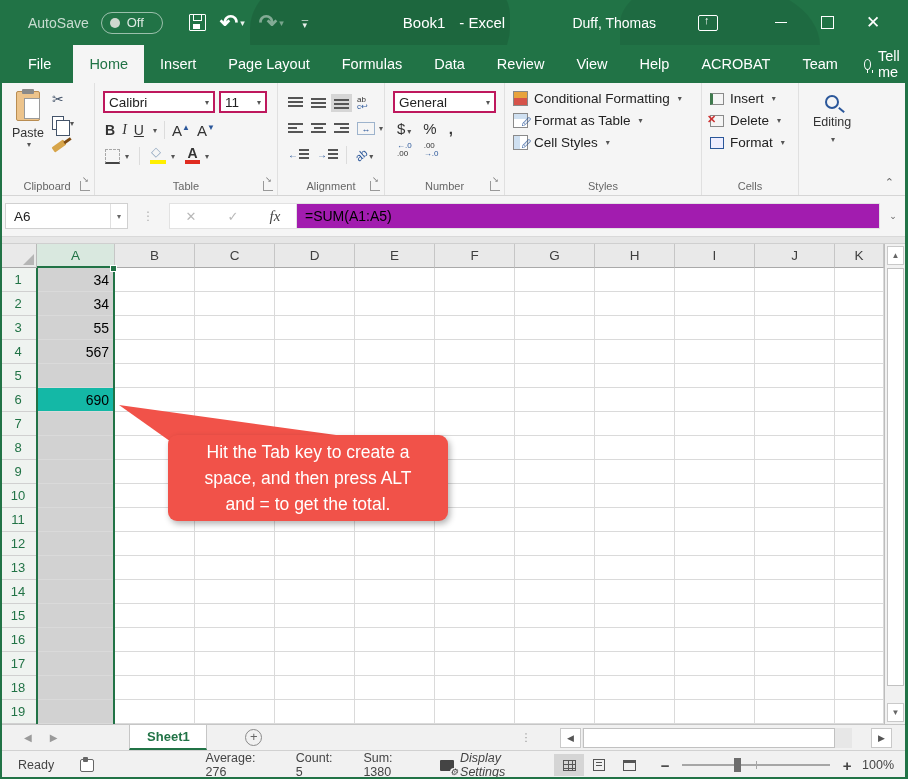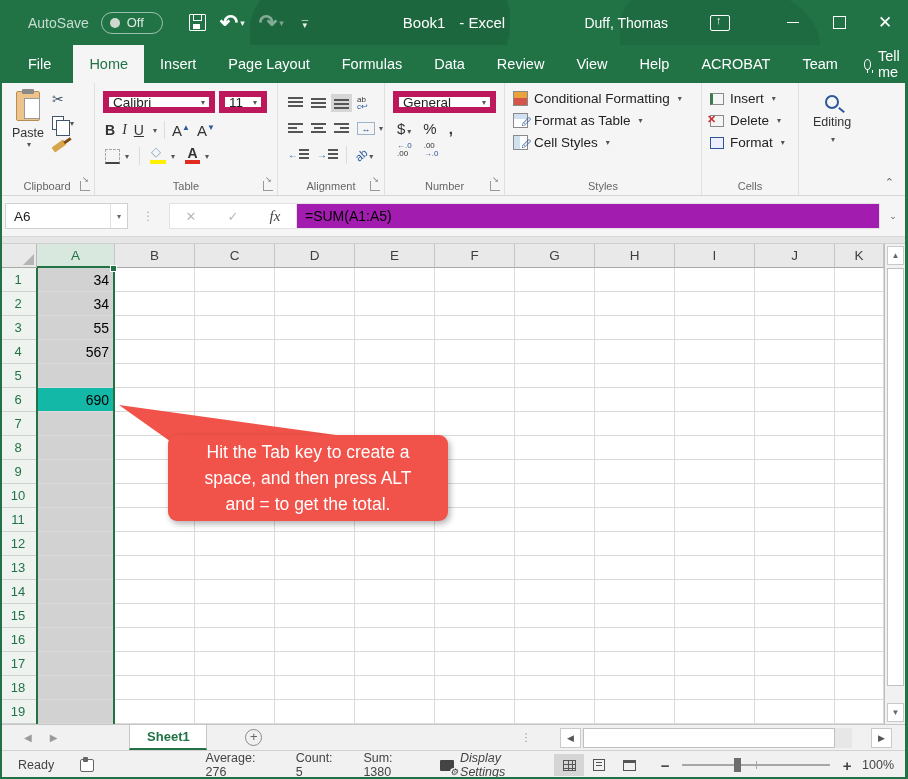--- a/index.html
+++ b/index.html
@@ -24,21 +24,21 @@
   .qat { display:flex; align-items:center; margin-left:26px; gap:14px; }
   .save-ico { width:17px; height:17px; border:1.6px solid #fff; border-radius:1px; position:relative; }
   .save-ico:before { content:""; position:absolute; left:3px; top:-1px; width:7px; height:6px; border:1.6px solid #fff; border-top:none; }
   .save-ico:after { content:""; position:absolute; left:3px; bottom:1px; width:7px; height:5px; background:#fff; }
   .undo-g, .redo-g { display:flex; align-items:center; gap:2px; }
   .arr { font-size:22px; line-height:20px; font-weight:bold; }
   .dim { opacity:.45; }
   .caret-sm { font-size:9px; opacity:.9; }
   .qat-custom { display:flex; flex-direction:column; align-items:center; line-height:5px; font-size:9px; margin-left:4px; opacity:.9; }
   .title-center { position:absolute; left:0; right:0; top:0; height:45px; display:flex; align-items:center; justify-content:center; gap:14px; font-size:15px; color:#fff; z-index:1; }
-  .tb-right { position:absolute; right:0; top:0; height:45px; display:flex; align-items:center; z-index:3; }
+  .tb-right { position:absolute; right:12px; top:0; height:45px; display:flex; align-items:center; z-index:3; }
   .username { font-size:14px; margin-right:42px; }
   .ribdisp { width:20px; height:16px; border:1.4px solid #fff; border-radius:2px; position:relative; margin-right:40px; }
   .ribdisp:before { content:"↑"; position:absolute; left:5px; top:-2px; font-size:11px; }
   .winbtn { width:46px; height:45px; display:flex; align-items:center; justify-content:center; font-size:15px; }
   .minim:before { content:""; width:12px; height:1.6px; background:#fff; display:block; }
   .maxim:before { content:""; width:11px; height:11px; border:1.4px solid #fff; display:block; }
   .closeb { font-size:17px; }
 
   
   .tabrow { position:absolute; left:0; top:45px; width:908px; height:38px; background:var(--brand,#217346); display:flex; align-items:stretch; color:#fff; }
@@ -49,21 +49,21 @@
   .bulb { width:11px; height:11px; border:1.4px solid #fff; border-radius:50%; position:relative; }
   .bulb:after { content:""; position:absolute; left:2.5px; top:10px; width:4px; height:3px; border-left:1.4px solid #fff; border-right:1.4px solid #fff; }
 
   
   .ribbon { position:absolute; left:0; top:83px; width:908px; height:113px; background:#f5f5f5; border-bottom:1px solid #d5d5d5; display:flex; }
   .rgroup { position:relative; border-right:1px solid #e0e0e0; height:100%; padding-top:4px; }
   .glabel { position:absolute; bottom:3px; left:0; right:0; text-align:center; font-size:11px; color:#666; }
   .launcher { position:absolute; bottom:4px; right:4px; width:10px; height:10px; border-left:1px solid #999; border-bottom:1px solid #999; }
   .launcher:before { content:"↘"; position:absolute; left:1px; top:-6px; font-size:8px; color:#777; }
   .ddc { font-size:8px; color:#555; margin-left:2px; }
-  .combo { background:#fff; border:6px solid #be185d; height:22px; display:flex; align-items:center; font-size:13.5px; color:#222; padding:0 4px; justify-content:space-between; }
+  .combo { background:#fff; border:2px solid #be185d; height:22px; display:flex; align-items:center; font-size:13.5px; color:#222; padding:0 4px; justify-content:space-between; }
 
   .g-clip { width:95px; }
   .paste-big { position:absolute; left:8px; top:8px; width:40px; height:78px; display:flex; flex-direction:column; align-items:center; }
   .clipico { width:24px; height:30px; background:#edc48c; border:1px solid #b98d52; border-radius:2px; position:relative; }
   .clipico:before { content:""; position:absolute; left:5px; top:-3px; width:12px; height:5px; background:#8a8a8a; border-radius:1px; }
   .clipico:after { content:""; position:absolute; left:7px; top:6px; width:14px; height:19px; background:#fff; border:1px solid #9a9a9a; }
   .paste-lbl { font-size:12.5px; color:#333; margin-top:5px; }
   .clip-col { position:absolute; left:52px; top:8px; display:flex; flex-direction:column; gap:9px; align-items:flex-start; }
   .scis { font-size:14px; color:#44546a; }
   .copyico { width:12px; height:14px; border:1.4px solid #44546a; background:#fff; position:relative; }

